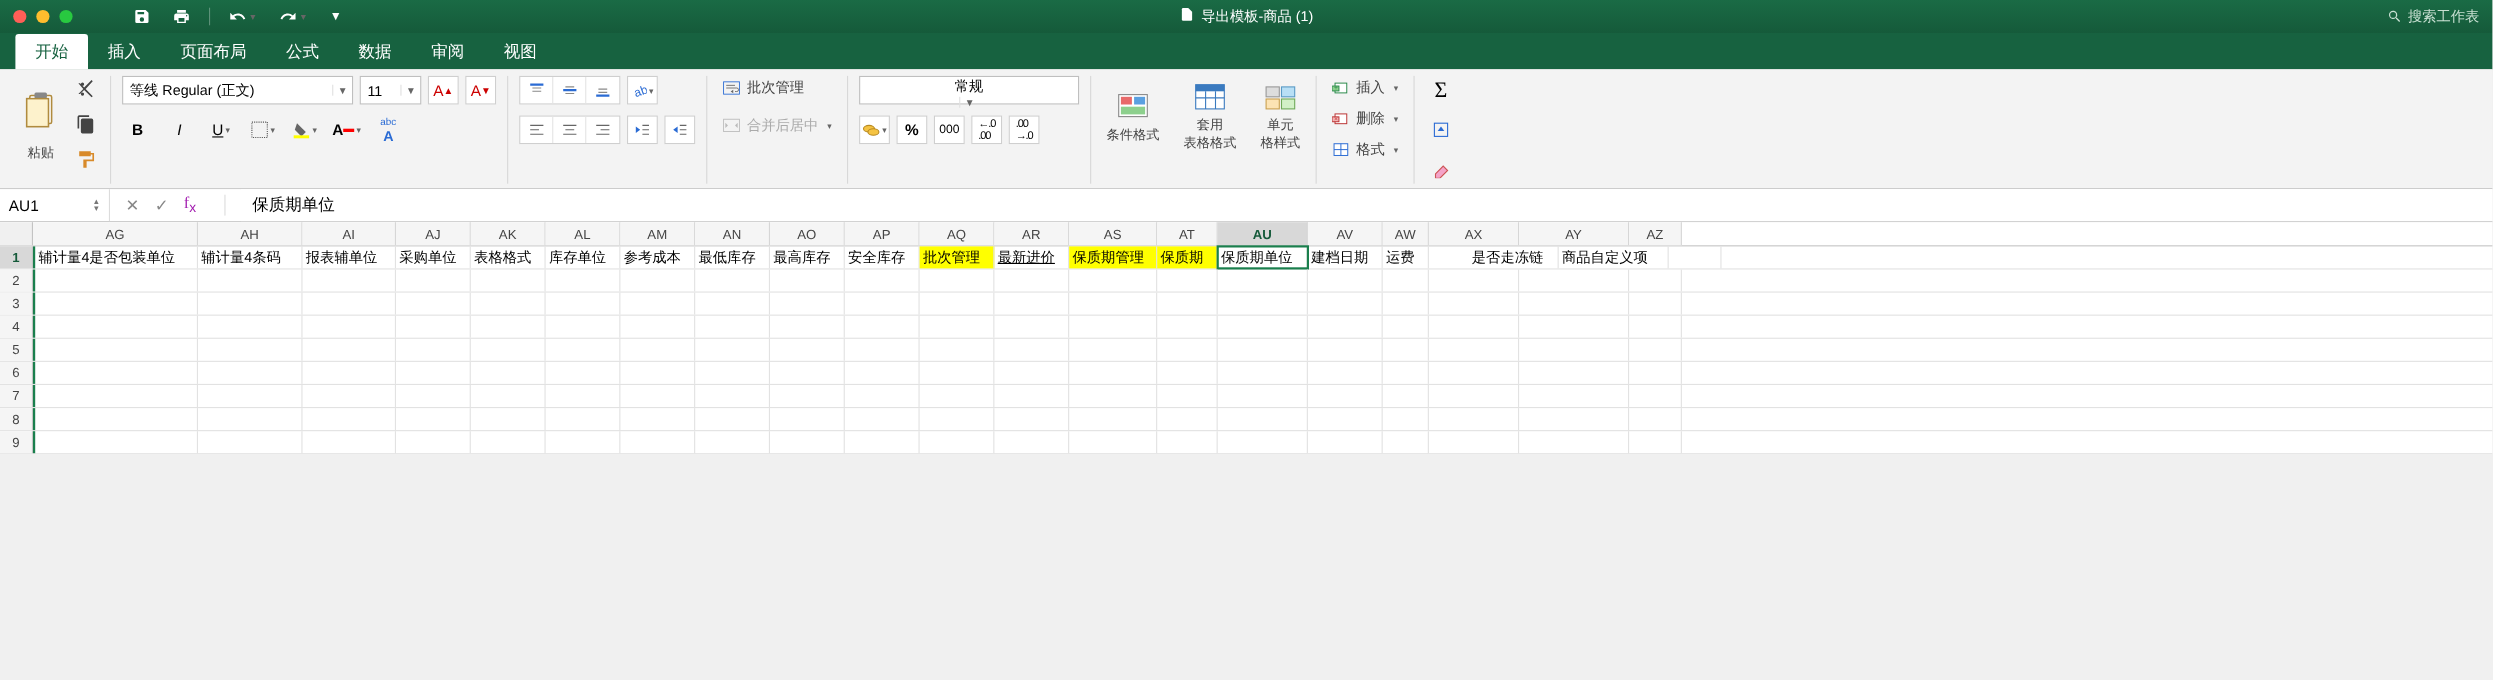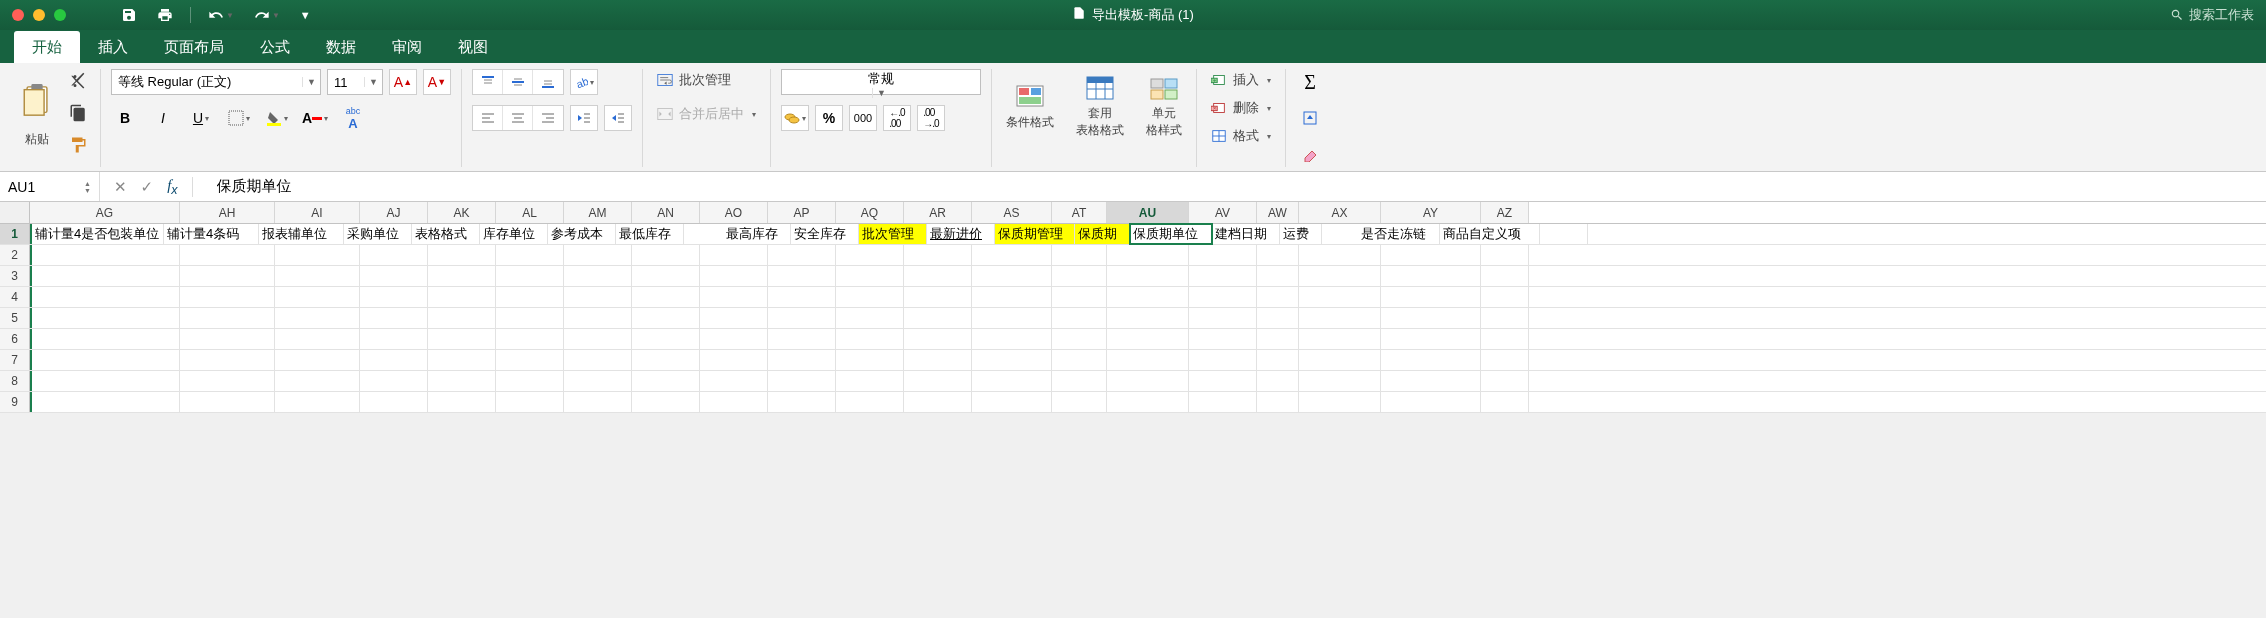--- a/index.html
+++ b/index.html
@@ -45,21 +45,21 @@
   .triplebtn { display:flex; border:1px solid #cfcfcf; background:#fff; height:26px; }
   .triplebtn .seg { width:30px; display:flex; align-items:center; justify-content:center; border-right:1px solid #e4e4e4; }
   .triplebtn .seg:last-child { border-right:none; }
   .disabled { color:#aaa; }
 
   
   .fbar { height: 30px; background:#fff; border-bottom:1px solid #c8c8c8; display:flex; align-items:center; }
   .namebox { width:100px; border-right:1px solid #dcdcdc; display:flex; align-items:center; padding:0 8px; height:100%; font-size:14px; gap:4px; }
   .namebox .stepper { display:flex; flex-direction:column; font-size:7px; color:#777; line-height:7px; margin-left:auto; }
   .fbar-btns { display:flex; align-items:center; gap:14px; padding:0 14px; color:#888; font-size:15px; }
-  .fx { font-style:italic; font-family: "Times New Roman", serif; color:#0c4a6e; border-right:1px solid #dcdcdc; padding-right:14px; }
+  .fx { font-family: "Times New Roman", serif; color:#a21caf; border-right:1px solid #dcdcdc; padding-right:26px; }
   .formula-input { flex:1; padding:0 10px; font-size:15px; color:#000; border:none; outline:none; height:100%; }
 
   
   .grid-wrap { background:#fff; }
   .col-headers { display:flex; height:22px; border-bottom:1px solid #c3c3c3; }
   .corner { width:30px; border-right:1px solid #c3c3c3; background:#f0f0f0; }
   .ch { flex:0 0 auto; border-right:1px solid #d6d6d6; background:#f5f5f5; display:flex; align-items:center; justify-content:center; font-size:12px; color:#444; }
   .ch.active { background:#d8d8d8; color:#155a3a; font-weight:600; }
   .rows { }
   .row { display:flex; height:21px; border-bottom:1px solid #e2e2e2; }
@@ -459,29 +459,29 @@
       <div class="ch active" style="width: 82px;">AU</div>
       <div class="ch" style="width: 68px;">AV</div>
       <div class="ch" style="width: 42px;">AW</div>
       <div class="ch" style="width: 82px;">AX</div>
       <div class="ch" style="width: 100px;">AY</div>
       <div class="ch" style="width: 48px;">AZ</div>
     </div>
   <div class="rows" id="rows">
       <div class="row">
         <div class="rh active">1</div>
-        <div class="cell edge-left" style="width: 134px;">辅计量4是否包装单位</div>
+        <div class="cell edge-left" style="width: 150px;">辅计量4是否包装单位</div>
         <div class="cell" style="width: 95px;">辅计量4条码</div>
         <div class="cell" style="width: 85px;">报表辅单位</div>
         <div class="cell" style="width: 68px; text-align: center;">采购单位</div>
         <div class="cell" style="width: 68px;">表格格式</div>
         <div class="cell" style="width: 68px;">库存单位</div>
         <div class="cell" style="width: 68px;">参考成本</div>
         <div class="cell" style="width: 68px;">最低库存</div>
-        <div class="cell" style="width: 68px; margin-left: 39px;">最高库存</div>
+        <div class="cell" style="width: 68px;">最高库存</div>
         <div class="cell" style="width: 68px;">安全库存</div>
         <div class="cell hl" style="width: 68px;">批次管理</div>
         <div class="cell" style="width: 68px; text-decoration: underline;">最新进价</div>
         <div class="cell hl" style="width: 80px;">保质期管理</div>
         <div class="cell hl" style="width: 55px;">保质期</div>
         <div class="cell sel" style="width: 82px;">保质期单位</div>
         <div class="cell" style="width: 68px;">建档日期</div>
         <div class="cell" style="width: 42px;">运费</div>
         <div class="cell" style="width: 82px; margin-left: 36px;">是否走冻链</div>
         <div class="cell" style="width: 100px;">商品自定义项</div>

